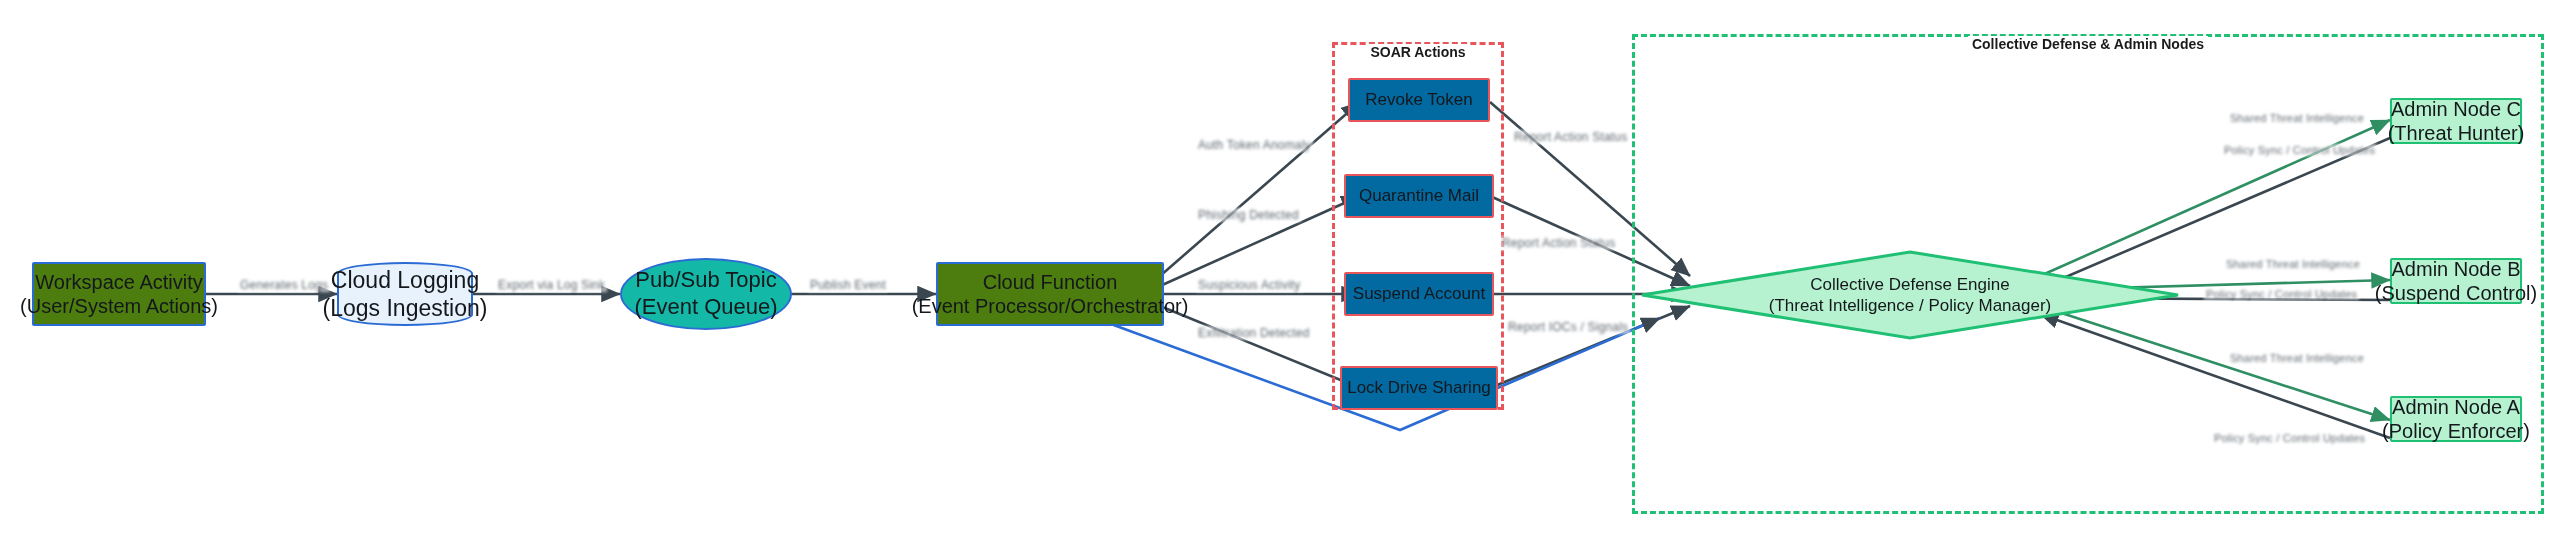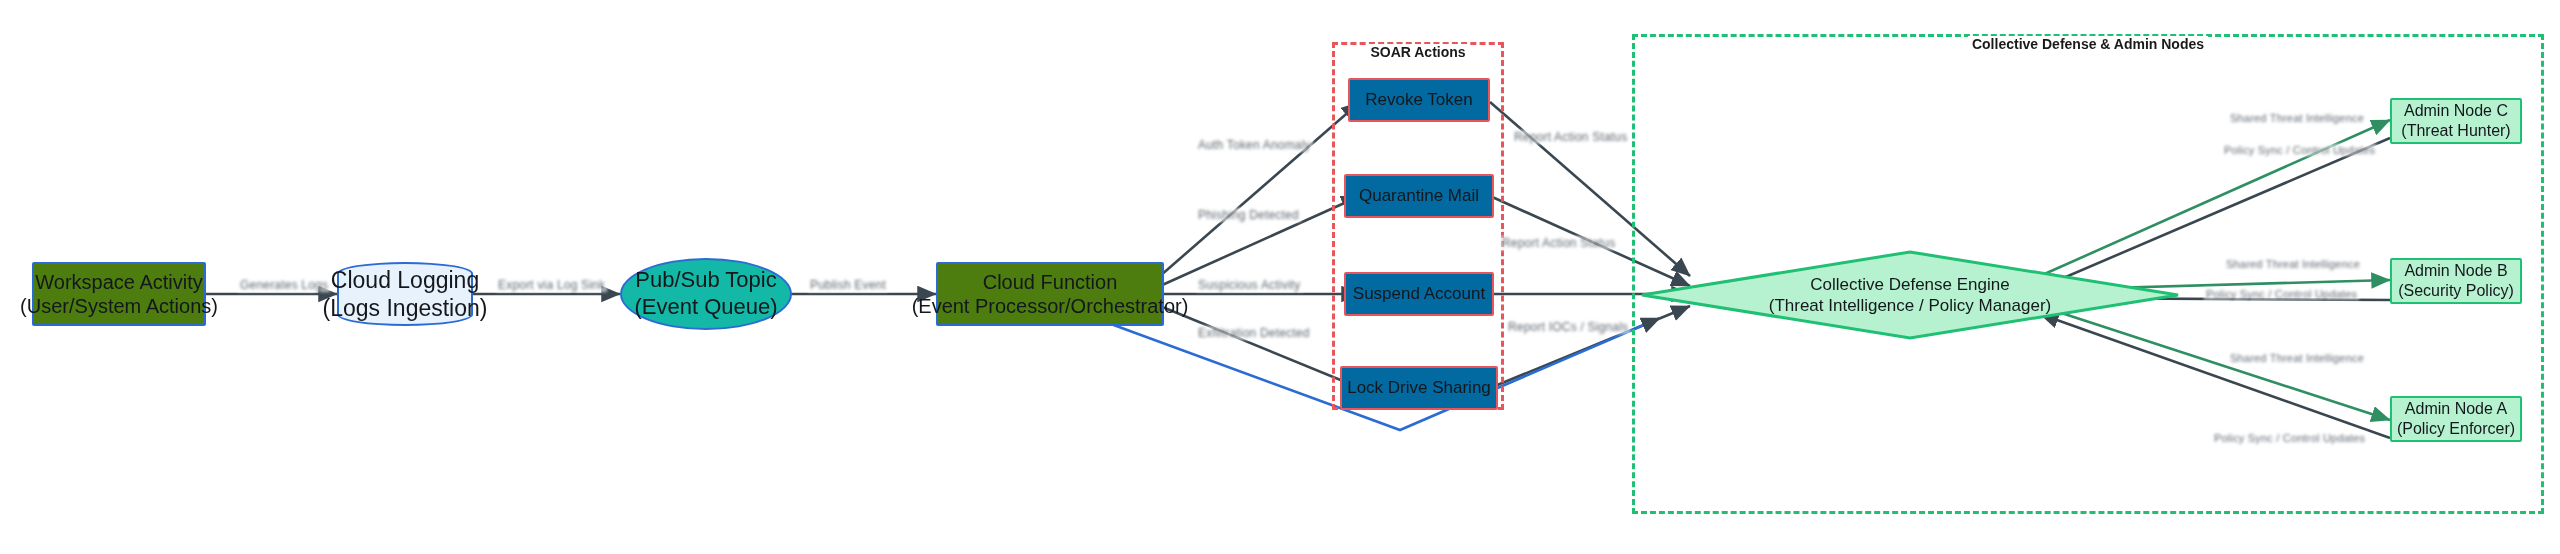--- a/index.html
+++ b/index.html
@@ -77,21 +77,21 @@
     border: 2px solid #e8555b;
     color: #14181c;
     font-size: 17px;
   }
 
   
   .green {
     background: #b6f2cf;
     border: 2px solid #1fbf74;
     color: #14181c;
-    font-size: 16px;
+    font-size: 20px;
   }
 
   
   .diamond-wrap {
     position: absolute;
     z-index: 5;
   }
   .diamond-wrap .label {
     position: absolute;
     left: 0;
@@ -236,21 +236,21 @@
       <polygon points="270,2 538,45 270,88 2,45" fill="#b6f2cf" stroke="#1fbf74" stroke-width="3"></polygon>
     </svg>
     <div class="label">Collective Defense Engine
 (Threat Intelligence / Policy Manager)</div>
   </div>
 
   <div class="node node-box green" style="left:2390px; top:98px; width:132px; height:46px;">Admin Node C
 (Threat Hunter)</div>
 
   <div class="node node-box green" style="left:2390px; top:258px; width:132px; height:46px;">Admin Node B
-(Security Policy)</div>
+(Suspend Control)</div>
 
   <div class="node node-box green" style="left:2390px; top:396px; width:132px; height:46px;">Admin Node A
 (Policy Enforcer)</div>
 
   <div class="elabel" style="left:238px; top:278px;">Generates Logs</div>
 
   <div class="elabel" style="left:496px; top:278px;">Export via Log Sink</div>
 
   <div class="elabel" style="left:808px; top:278px;">Publish Event</div>
 

